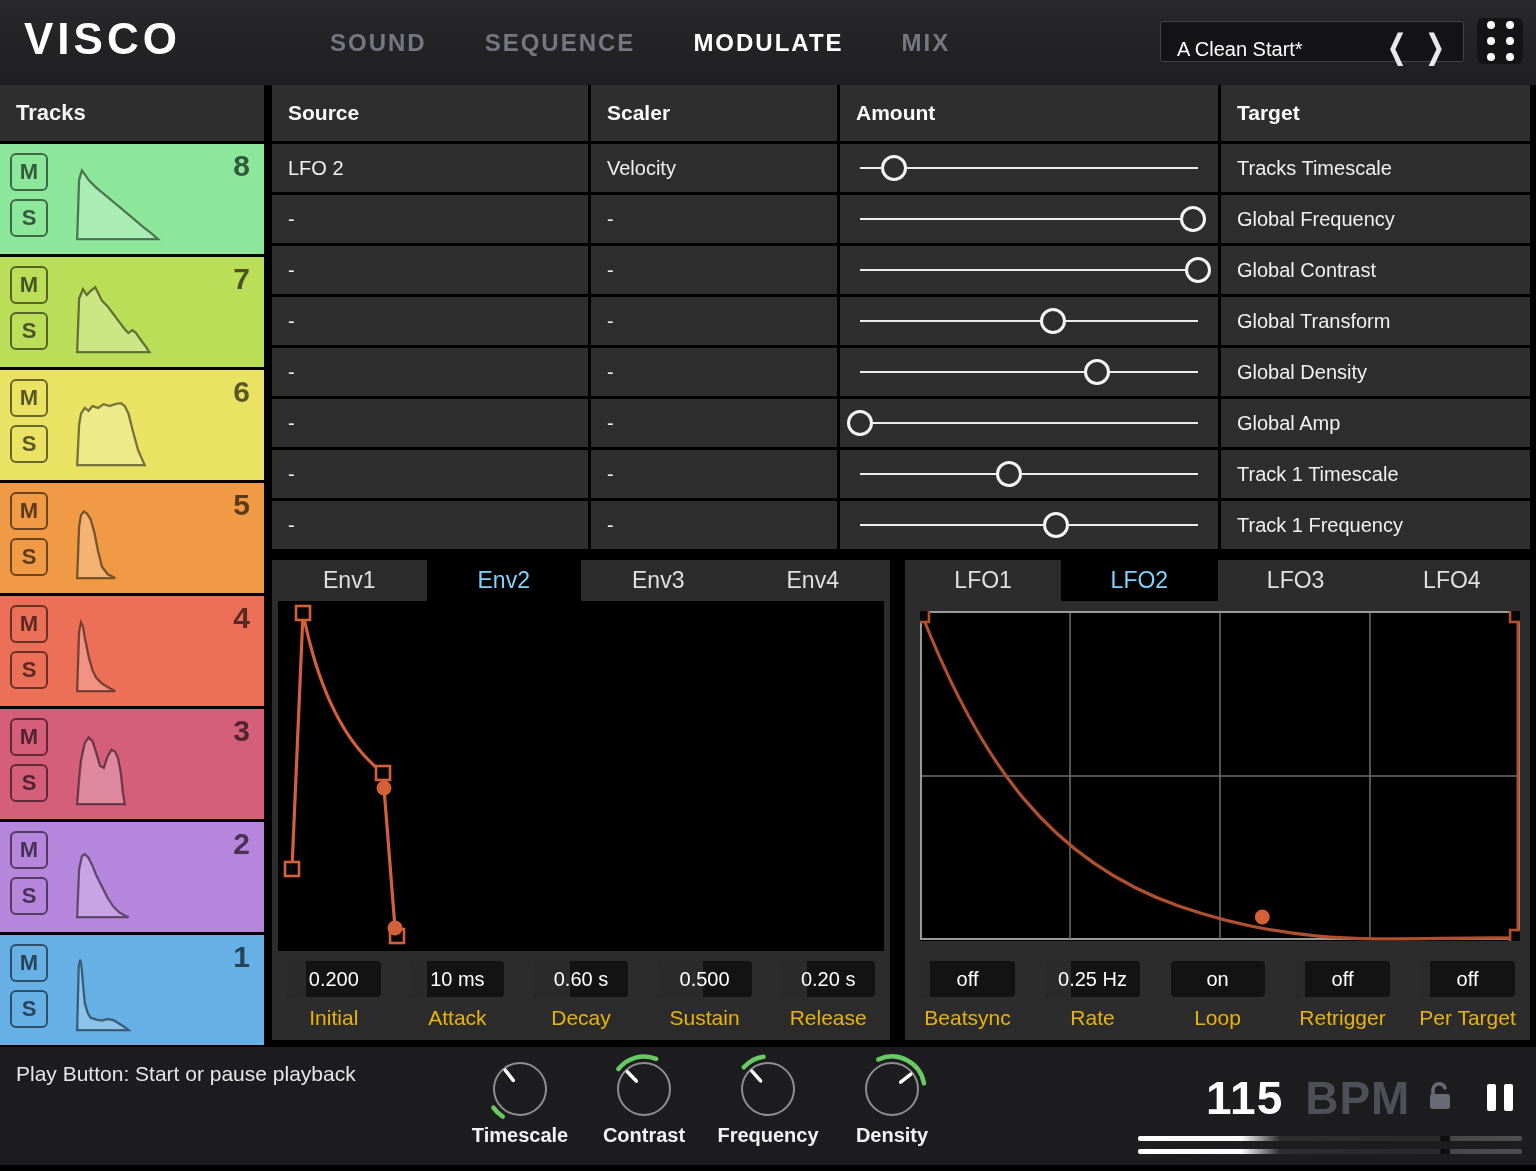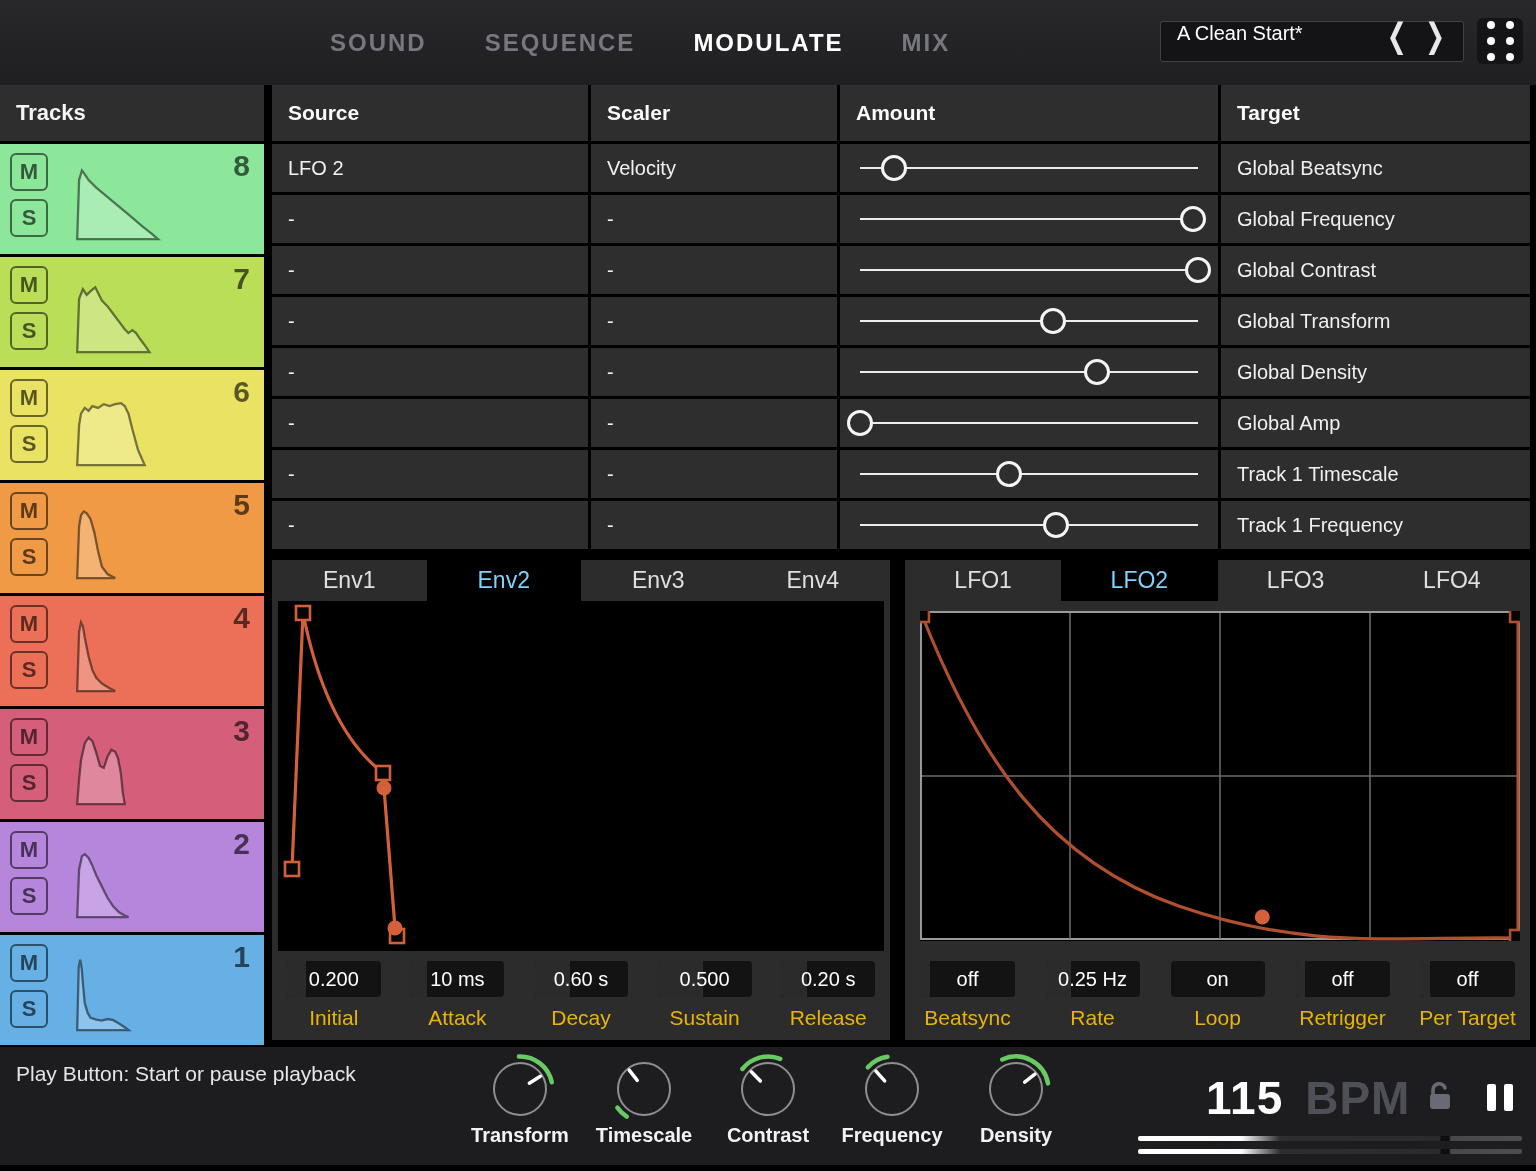--- a/index.html
+++ b/index.html
@@ -5,21 +5,21 @@
   html,body{margin:0;padding:0;background:#000;}
   *{box-sizing:border-box;font-family:"Liberation Sans",sans-serif;}
   #stage{position:relative;width:1536px;height:1171px;background:#000;overflow:hidden;}
 
   
   .topbar{position:absolute;left:0;top:0;width:1536px;height:85px;background:linear-gradient(#28282b,#1f1f22);}
   .logo{position:absolute;left:24px;top:14px;font-size:44px;font-weight:bold;letter-spacing:4px;color:#fff;}
   .nav{position:absolute;left:330px;top:0;height:85px;display:flex;align-items:center;gap:58px;}
   .nav-tab{font-size:24px;font-weight:bold;letter-spacing:2px;color:#77777f;cursor:default;}
   .nav-tab.active{color:#fff;}
-  .preset{position:absolute;left:1160px;top:21px;width:304px;height:41px;background:#141416;border:1px solid #404047;border-radius:3px;display:flex;align-items:flex-start;}
+  .preset{position:absolute;left:1160px;top:21px;width:304px;height:41px;background:#141416;border:1px solid #404047;border-radius:3px;display:flex;align-items:flex-end;}
   .preset-name{margin-left:16px;font-size:20px;color:#fff;flex:1;}
   .preset-arrow{font-size:24px;color:#e8e8e8;margin-right:18px;transform:scaleY(1.4);}
   .menu-btn{position:absolute;left:1477px;top:18px;width:46px;height:46px;background:#141416;border-radius:6px;display:grid;grid-template-columns:repeat(2,8px);gap:8px 11px;place-content:center;}
   .dot{width:8px;height:8px;border-radius:50%;background:#fff;}
 
   
   .tracks{position:absolute;left:0;top:85px;width:264px;height:960px;display:grid;grid-template-rows:56px repeat(8,110px);gap:3px;background:#000;}
   .tracks-header{background:#2e2e2e;display:flex;align-items:center;padding-left:16px;color:#f4f4f4;font-size:22px;font-weight:bold;}
   .track-row{position:relative;}
   .ms{position:absolute;left:10px;top:9px;display:flex;flex-direction:column;gap:8px;}
@@ -67,20 +67,21 @@
   .progress{position:absolute;left:1138px;width:384px;height:5px;border-radius:2px;
     background:linear-gradient(90deg,#ffffff 0%,#fbfbfb 27%,#2e2e2e 37%,#2a2a2a 78.5%,#0e0e0e 79%,#0e0e0e 81%,#484848 81.5%,#4e4e4e 100%);}
   .progress.p1{top:89px;} .progress.p2{top:102px;}
 </style>
 </head>
 <body>
 
 <div id="stage">
 
   <div class="topbar">
+    <div class="logo">VISCO</div>
     <div class="nav" id="nav">
         <div class="nav-tab">SOUND</div>
         <div class="nav-tab">SEQUENCE</div>
         <div class="nav-tab active">MODULATE</div>
         <div class="nav-tab">MIX</div>
       </div>
     <div class="preset">
       <div class="preset-name">A Clean Start*</div>
       <div class="preset-arrow">❮</div>
       <div class="preset-arrow">❯</div>
@@ -183,21 +184,21 @@
       <div class="mcell mhead">Source</div>
       <div class="mcell mhead">Scaler</div>
       <div class="mcell mhead">Amount</div>
       <div class="mcell mhead">Target</div>
       <div class="mcell">LFO 2</div>
       <div class="mcell">Velocity</div>
       <div class="mcell amount">
         <div class="slider-line"></div>
         <div class="slider-knob" style="left: calc(10% + 3px);"></div>
       </div>
-      <div class="mcell">Global Beatsync</div>
+      <div class="mcell">Tracks Timescale</div>
       <div class="mcell">-</div>
       <div class="mcell">-</div>
       <div class="mcell amount">
         <div class="slider-line"></div>
         <div class="slider-knob" style="left: calc(98.5% - 32.4px);"></div>
       </div>
       <div class="mcell">Global Frequency</div>
       <div class="mcell">-</div>
       <div class="mcell">-</div>
       <div class="mcell amount">
@@ -361,28 +362,20 @@
         </div>
       </div>
   </div>
 
   <div class="footer">
     <div class="hint">Play Button: Start or pause playback</div>
     <div class="knobs" id="knobs">
         <div class="kcol">
           <svg width="74" height="74" viewBox="0 0 74 74">
             <circle cx="37" cy="39" r="26" fill="none" stroke="#8f8f8f" stroke-width="2"></circle>
-            <path d="M35.86576635716872,6.51979812187939 A32.5,32.5 0 0 1 68.78979702384868,32.242870048422816" fill="none" stroke="#69c963" stroke-width="4.5" stroke-linecap="round"></path>
-            <line x1="46.32852905772069" y1="33.17088809343475" x2="57.353154307754224" y2="26.28193765840308" stroke="#fff" stroke-width="3.5" stroke-linecap="round"></line>
-          </svg>
-          <div class="klabel">Transform</div>
-        </div>
-        <div class="kcol">
-          <svg width="74" height="74" viewBox="0 0 74 74">
-            <circle cx="37" cy="39" r="26" fill="none" stroke="#8f8f8f" stroke-width="2"></circle>
             <path d="M19.77762391242084,66.56156312508384 A32.5,32.5 0 0 1 10.37755856060776,57.64123418140899" fill="none" stroke="#69c963" stroke-width="4.5" stroke-linecap="round"></path>
             <line x1="30.22772377141776" y1="30.33188171032606" x2="22.224124592184204" y2="20.08774191343867" stroke="#fff" stroke-width="3.5" stroke-linecap="round"></line>
           </svg>
           <div class="klabel">Timescale</div>
         </div>
         <div class="kcol">
           <svg width="74" height="74" viewBox="0 0 74 74">
             <circle cx="37" cy="39" r="26" fill="none" stroke="#8f8f8f" stroke-width="2"></circle>
             <path d="M11.389650507781536,18.991002051916105 A32.5,32.5 0 0 1 49.17471428601714,8.86652472657941" fill="none" stroke="#69c963" stroke-width="4.5" stroke-linecap="round"></path>
             <line x1="29.35875792495103" y1="31.087262196274835" x2="20.328199108984066" y2="21.73584479187237" stroke="#fff" stroke-width="3.5" stroke-linecap="round"></line>

